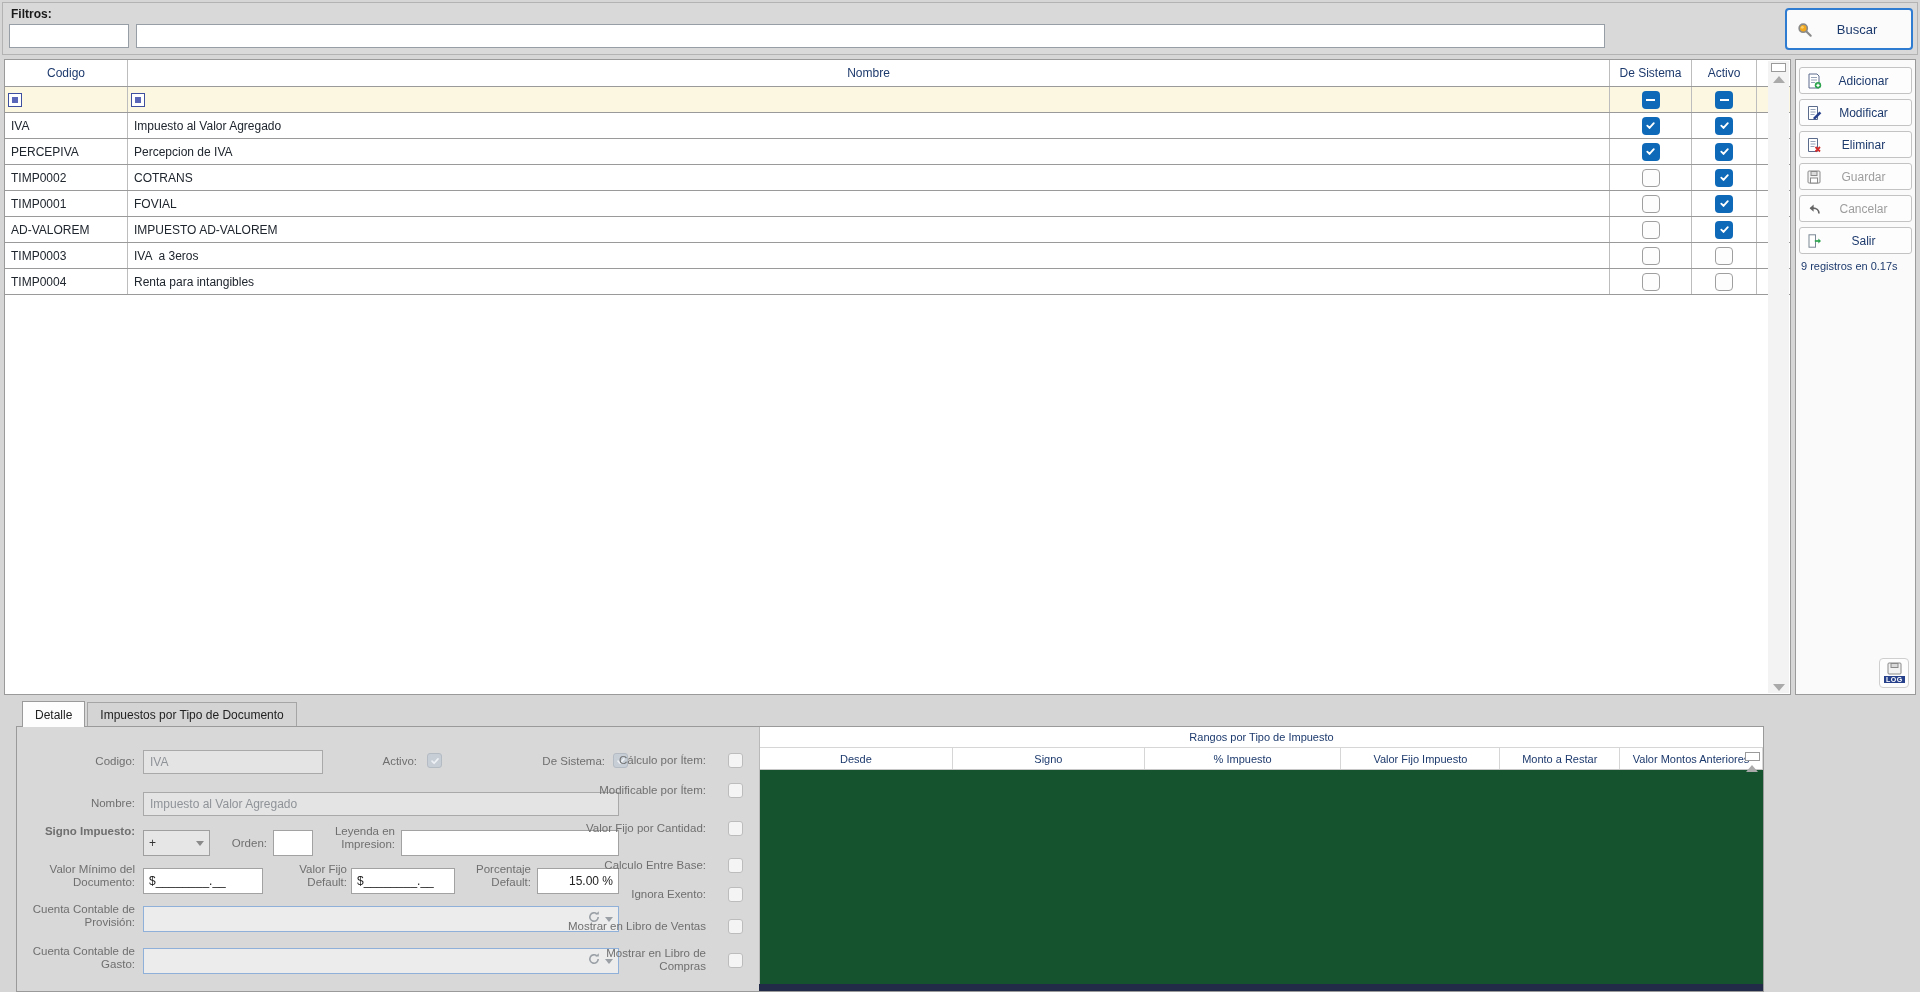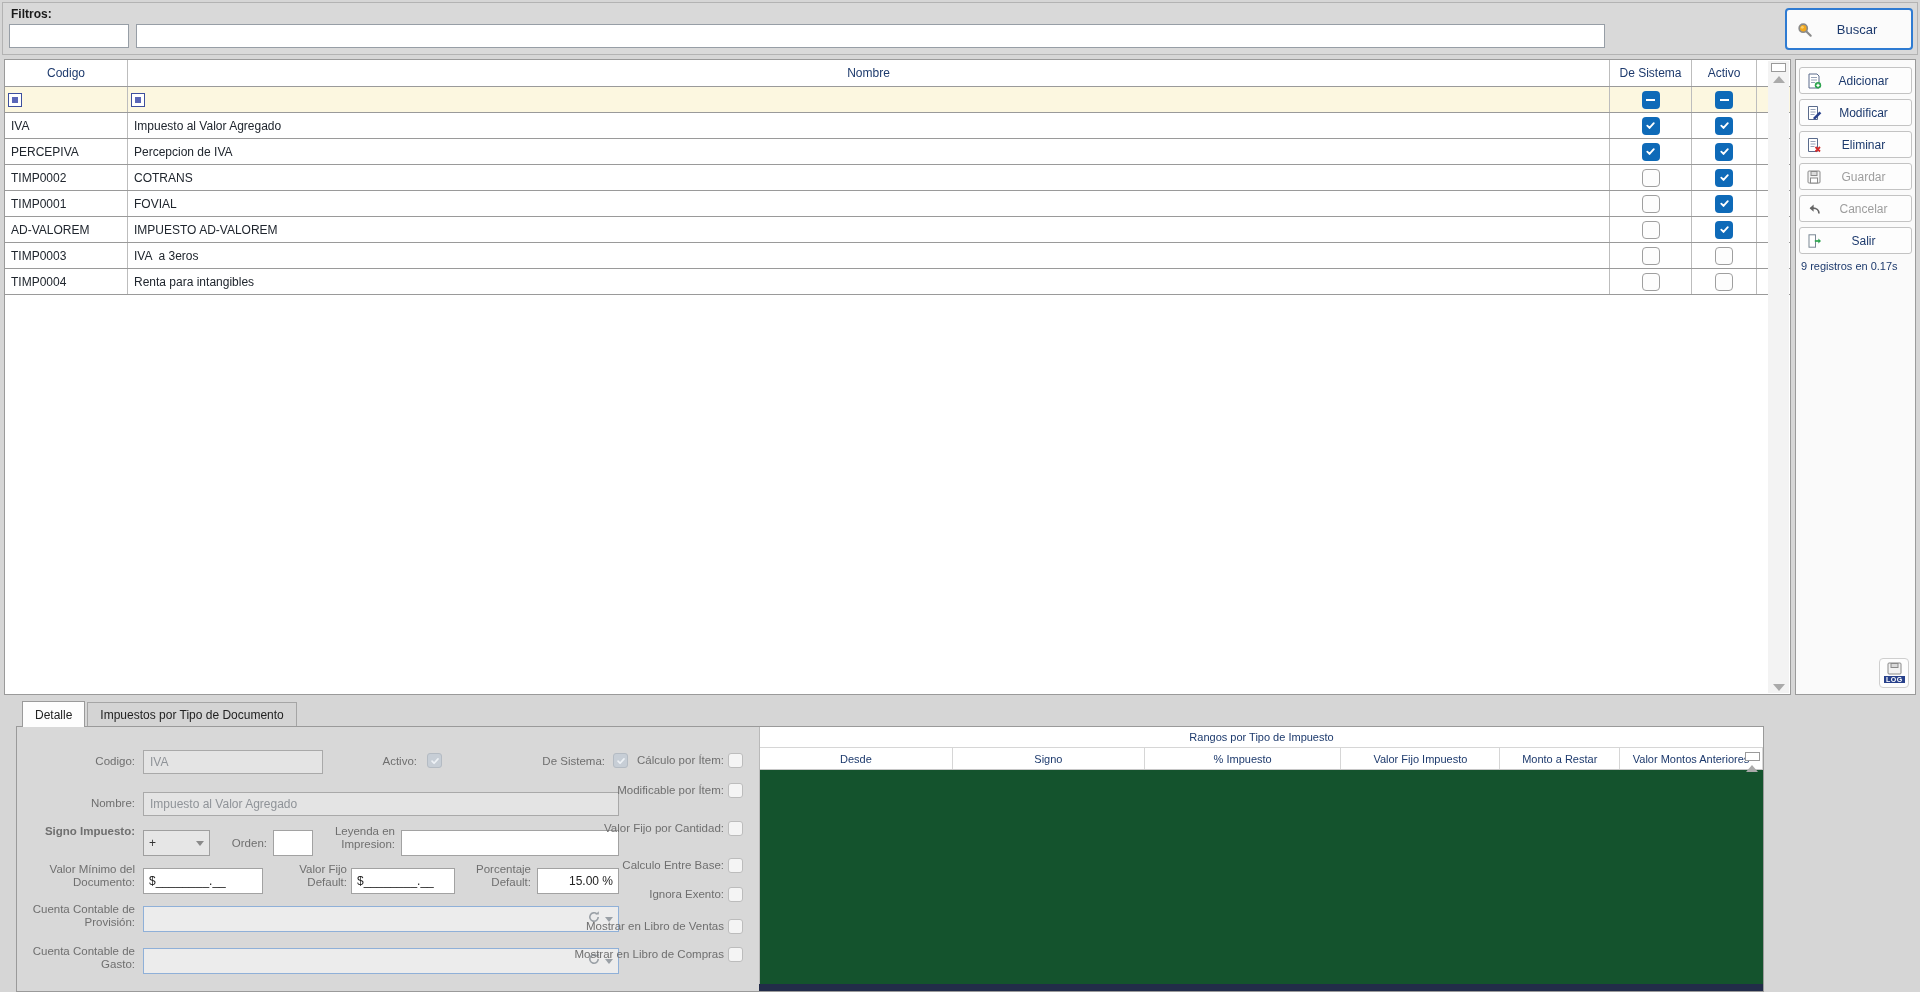--- a/index.html
+++ b/index.html
@@ -62,21 +62,21 @@
   .flabel { position:absolute; color:#6f6f6f; font-size:11.5px; text-align:right; line-height:13px; }
   .dinput { position:absolute; background:#e4e4e4; border:1px solid #a9a9a9; color:#8f9398; font-size:12px; display:flex; align-items:center; padding:0 6px; overflow:hidden; white-space:nowrap; }
   .winput { position:absolute; background:#fff; border:1px solid #a2a2a2; color:#222; font-size:12px; display:flex; align-items:center; padding:0 5px; }
   .winput.right { justify-content:flex-end; }
   .combo { position:absolute; background:#e6e6e6; border:1px solid #9f9f9f; font-size:12px; color:#333; display:flex; align-items:center; padding:0 5px; }
   .combo .arr { margin-left:auto; width:0; height:0; border-left:4px solid transparent; border-right:4px solid transparent; border-top:5px solid #8a8a8a; }
   .lookup { position:absolute; background:#ececec; border:1px solid #8fb0d8; display:flex; align-items:center; justify-content:flex-end; padding-right:5px; gap:4px; cursor:pointer; }
   .fcbx { width:15px; height:15px; border-radius:3px; display:inline-flex; align-items:center; justify-content:center; flex:0 0 15px; }
   .fcbx.dis-on { background:#c7ced6; border:1px solid #b4bbc3; }
   .fcbx.dis-off { background:#f4f4f4; border:1px solid #bcbcbc; }
-  .fcheck-item { position:absolute; left:550px; width:176px; display:flex; align-items:center; gap:4px; }
+  .fcheck-item { position:absolute; left:550px; width:176px; display:flex; align-items:center; gap:22px; }
   .flabel2 { flex:1; text-align:right; color:#6f6f6f; font-size:11.5px; line-height:13px; }
 
   
   #rangos { position:absolute; left:742px; top:0; right:0; bottom:0; background:#14532d; border-left:1px solid #b9b9b9; }
   .rtitle { height:21px; background:#fff; display:flex; align-items:center; justify-content:center; color:#1d3a6d; font-size:11px; border-bottom:1px solid #d6d6d6; }
   .rheads { height:22px; background:#fff; display:flex; border-bottom:1px solid #c6c6c6; }
   .rhead { display:flex; align-items:center; justify-content:center; color:#1d3a6d; font-size:11px; border-right:1px solid #d6d6d6; }
   .rhead.rfill { flex:1; border-right:none; }
   .rscroll { position:absolute; right:2px; top:25px; width:18px; display:flex; flex-direction:column; align-items:center; }
   .strip { position:absolute; left:742px; right:0; bottom:0; height:7px; background:#222c49; }

